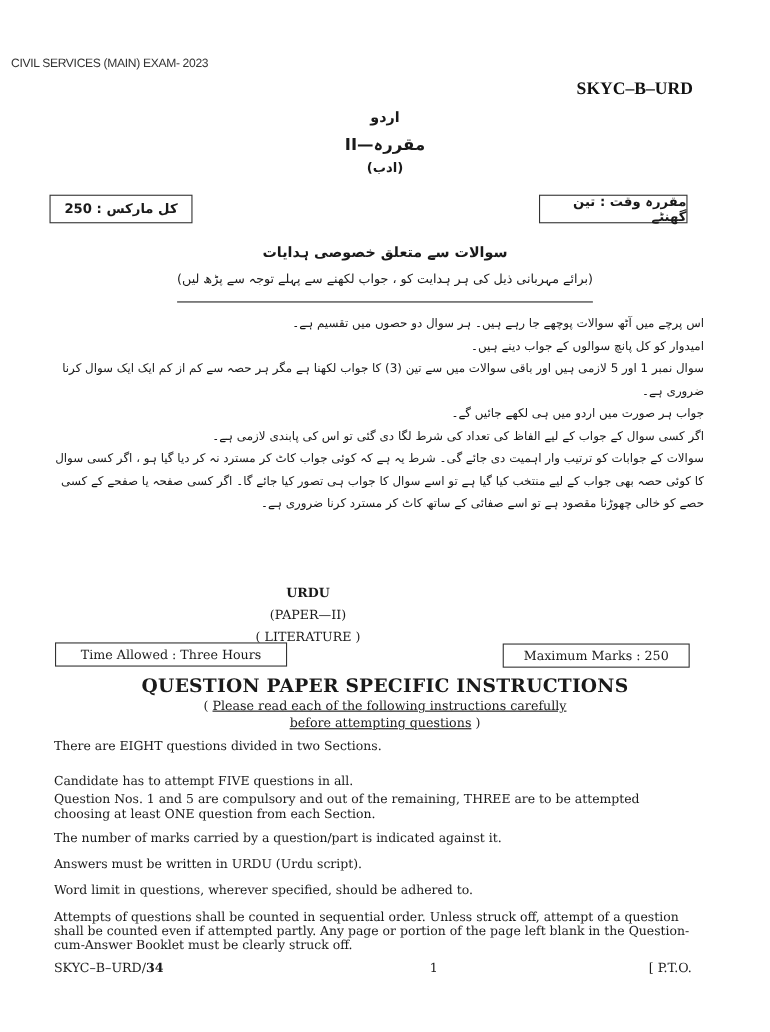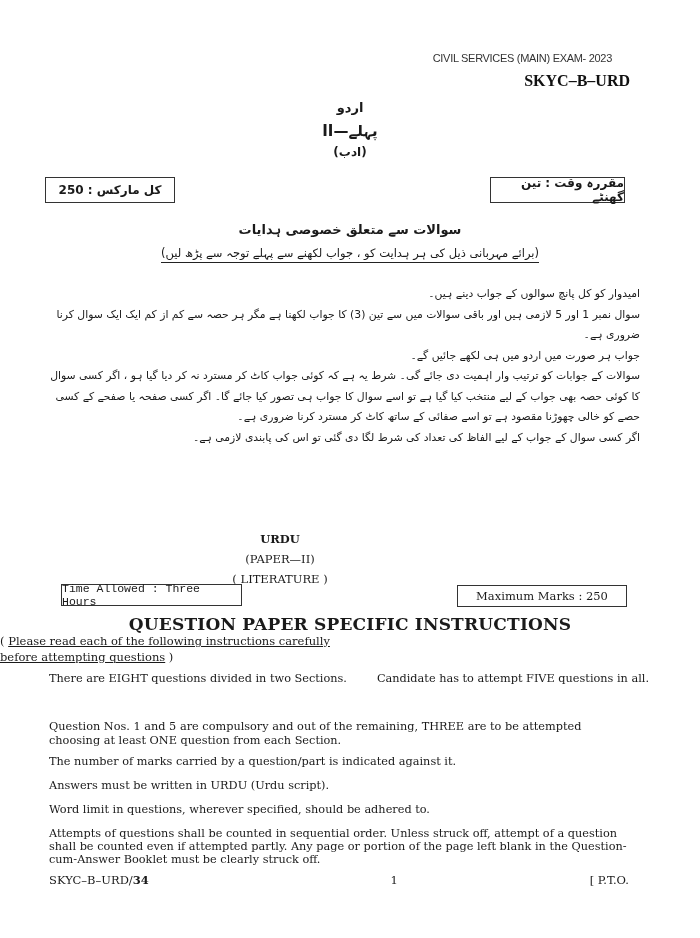--- a/index.html
+++ b/index.html
@@ -1,81 +1,82 @@
 <!DOCTYPE html>
 <html><head>
 <meta charset="utf-8">
 <style>
   html, body { margin: 0; padding: 0; }
   body {
     width: 700px; height: 938px; background: #ffffff; position: relative; overflow: hidden;
     font-family: "DejaVu Serif", "Liberation Serif", serif; color: #1a1a1a;
   }
   .abs { position: absolute; }
-  .exam-title { left: 0; width: 612px; top: 52px; text-align: right; font-family: "Liberation Sans", sans-serif; font-size: 11px; letter-spacing: -0.3px; color: #333; padding-left: 10px; box-sizing: border-box; }
+  .exam-title { left: 0; width: 612px; top: 52px; text-align: left; font-family: "Liberation Sans", sans-serif; font-size: 11px; letter-spacing: -0.3px; color: #333; padding-left: 10px; box-sizing: border-box; }
   .code-top { right: 70px; top: 72px; font-family: "Liberation Serif", serif; font-weight: bold; font-size: 16px; color: #111; }
   .urdu { direction: rtl; font-family: "DejaVu Sans", sans-serif; }
   .ur-center { left: 0; width: 700px; text-align: center; font-weight: bold; }
   .box { border: 1.5px solid #333; box-sizing: border-box; display: flex; align-items: center; justify-content: center; }
   .ur-box-left { left: 45px; top: 177px; width: 130px; height: 26px; font-size: 12px; font-weight: bold; }
   .ur-box-right { left: 490px; top: 177px; width: 135px; height: 26px; font-size: 12px; font-weight: bold; }
   .ur-heading { top: 222px; font-size: 13px; }
   .ur-sub { top: 246px; left: 0; width: 700px; text-align: center; font-size: 11.5px; }
-  .ur-sub span { border-bottom: 1.3px solid #222; padding-bottom: 2px; }
+  .ur-sub span { border-bottom: 1.3px solid #222; padding-bottom: 14px; }
   .ur-list { left: 50px; width: 590px; top: 284px; font-size: 10.8px; line-height: 20.5px; }
   .ur-list p { margin: 0; }
   .en-center { left: 0; width: 560px; text-align: center; font-size: 11.5px; }
   .en-box { font-family: "DejaVu Serif", serif; font-size: 11.5px; height: 22px; }
   .en-head { top: 614px; left: 0; width: 700px; text-align: center; font-weight: bold; font-size: 17px; letter-spacing: 0.2px; }
-  .en-sub { left: 0; width: 700px; text-align: left; font-size: 11.5px; }
+  .en-sub { left: 0; width: 700px; text-align: center; font-size: 11.5px; }
   .en-sub .u { text-decoration: underline; }
   .en-list { left: 49px; width: 600px; font-size: 11.3px; line-height: 14px; }
   .footer { top: 873px; left: 49px; width: 580px; font-size: 11.5px; display: flex; justify-content: space-between; }
 </style>
 </head>
 <body>
 
 <div class="abs exam-title">CIVIL SERVICES (MAIN) EXAM- 2023</div>
 <div class="abs code-top">SKYC–B–URD</div>
 
 <div class="abs urdu ur-center" style="top:100px;font-size:13px;">اردو</div>
-<div class="abs urdu ur-center" style="top:122px;font-size:15px;">پہلے—II</div>
+<div class="abs urdu ur-center" style="top:122px;font-size:15px;">مقررہ—II</div>
 <div class="abs urdu ur-center" style="top:145px;font-size:12px;">(ادب)</div>
 
 <div class="abs box urdu ur-box-left">کل مارکس : 250</div>
 <div class="abs box urdu ur-box-right">مقررہ وقت : تین گھنٹے</div>
 
 <div class="abs urdu ur-center ur-heading">سوالات سے متعلق خصوصی ہدایات</div>
 <div class="abs urdu ur-sub"><span>(برائے مہربانی ذیل کی ہر ہدایت کو ، جواب لکھنے سے پہلے توجہ سے پڑھ لیں)</span></div>
 
 <div class="abs urdu ur-list">
+  <p>اس پرچے میں آٹھ سوالات پوچھے جا رہے ہیں۔ ہر سوال دو حصوں میں تقسیم ہے۔</p>
   <p>امیدوار کو کل پانچ سوالوں کے جواب دینے ہیں۔</p>
   <p>سوال نمبر 1 اور 5 لازمی ہیں اور باقی سوالات میں سے تین (3) کا جواب لکھنا ہے مگر ہر حصہ سے کم از کم ایک ایک سوال کرنا ضروری ہے۔</p>
   <p>جواب ہر صورت میں اردو میں ہی لکھے جائیں گے۔</p>
+  <p>اگر کسی سوال کے جواب کے لیے الفاظ کی تعداد کی شرط لگا دی گئی تو اس کی پابندی لازمی ہے۔</p>
   <p>سوالات کے جوابات کو ترتیب وار اہمیت دی جائے گی۔ شرط یہ ہے کہ کوئی جواب کاٹ کر مسترد نہ کر دیا گیا ہو ، اگر کسی سوال کا کوئی حصہ بھی جواب کے لیے منتخب کیا گیا ہے تو اسے سوال کا جواب ہی تصور کیا جائے گا۔ اگر کسی صفحہ یا صفحے کے کسی حصے کو خالی چھوڑنا مقصود ہے تو اسے صفائی کے ساتھ کاٹ کر مسترد کرنا ضروری ہے۔</p>
-  <p>اگر کسی سوال کے جواب کے لیے الفاظ کی تعداد کی شرط لگا دی گئی تو اس کی پابندی لازمی ہے۔</p>
 </div>
 
 <div class="abs en-center" style="top:532px;font-weight:bold;">URDU</div>
 <div class="abs en-center" style="top:552px;">(PAPER—II)</div>
 <div class="abs en-center" style="top:572px;">( LITERATURE )</div>
 
-<div class="abs box en-box" style="left:61px;top:584px;width:181px;font-family:Liberation Mono, monospace;">Time Allowed : Three Hours</div>
+<div class="abs box en-box" style="left:50px;top:584px;width:211px;">Time Allowed : Three Hours</div>
 <div class="abs box en-box" style="left:457px;top:585px;width:170px;">Maximum Marks : 250</div>
 
 <div class="abs en-head">QUESTION PAPER SPECIFIC INSTRUCTIONS</div>
 <div class="abs en-sub" style="top:634px;">
   <span>( </span><span class="u">Please read each of the following instructions carefully</span>
 </div>
 <div class="abs en-sub" style="top:650px;">
   <span class="u">before attempting questions</span><span> )</span>
 </div>
 
 <div class="abs en-list" style="top:672px;">There are EIGHT questions divided in two Sections.</div>
-<div class="abs en-list" style="top:672px;text-align:right;">Candidate has to attempt FIVE questions in all.</div>
+<div class="abs en-list" style="top:704px;">Candidate has to attempt FIVE questions in all.</div>
 <div class="abs en-list" style="top:720px;width:570px;">Question Nos. 1 and 5 are compulsory and out of the remaining, THREE are to be attempted choosing at least ONE question from each Section.</div>
 <div class="abs en-list" style="top:755px;">The number of marks carried by a question/part is indicated against it.</div>
 <div class="abs en-list" style="top:779px;">Answers must be written in URDU (Urdu script).</div>
 <div class="abs en-list" style="top:803px;">Word limit in questions, wherever specified, should be adhered to.</div>
 <div class="abs en-list" style="top:827px;width:582px;line-height:13px;">Attempts of questions shall be counted in sequential order. Unless struck off, attempt of a question shall be counted even if attempted partly. Any page or portion of the page left blank in the Question-cum-Answer Booklet must be clearly struck off.</div>
 
 <div class="abs footer">
   <span><span>SKYC–B–URD/</span><b>34</b></span>
   <span style="margin-left:50px;">1</span>
   <span>[ P.T.O.</span>

